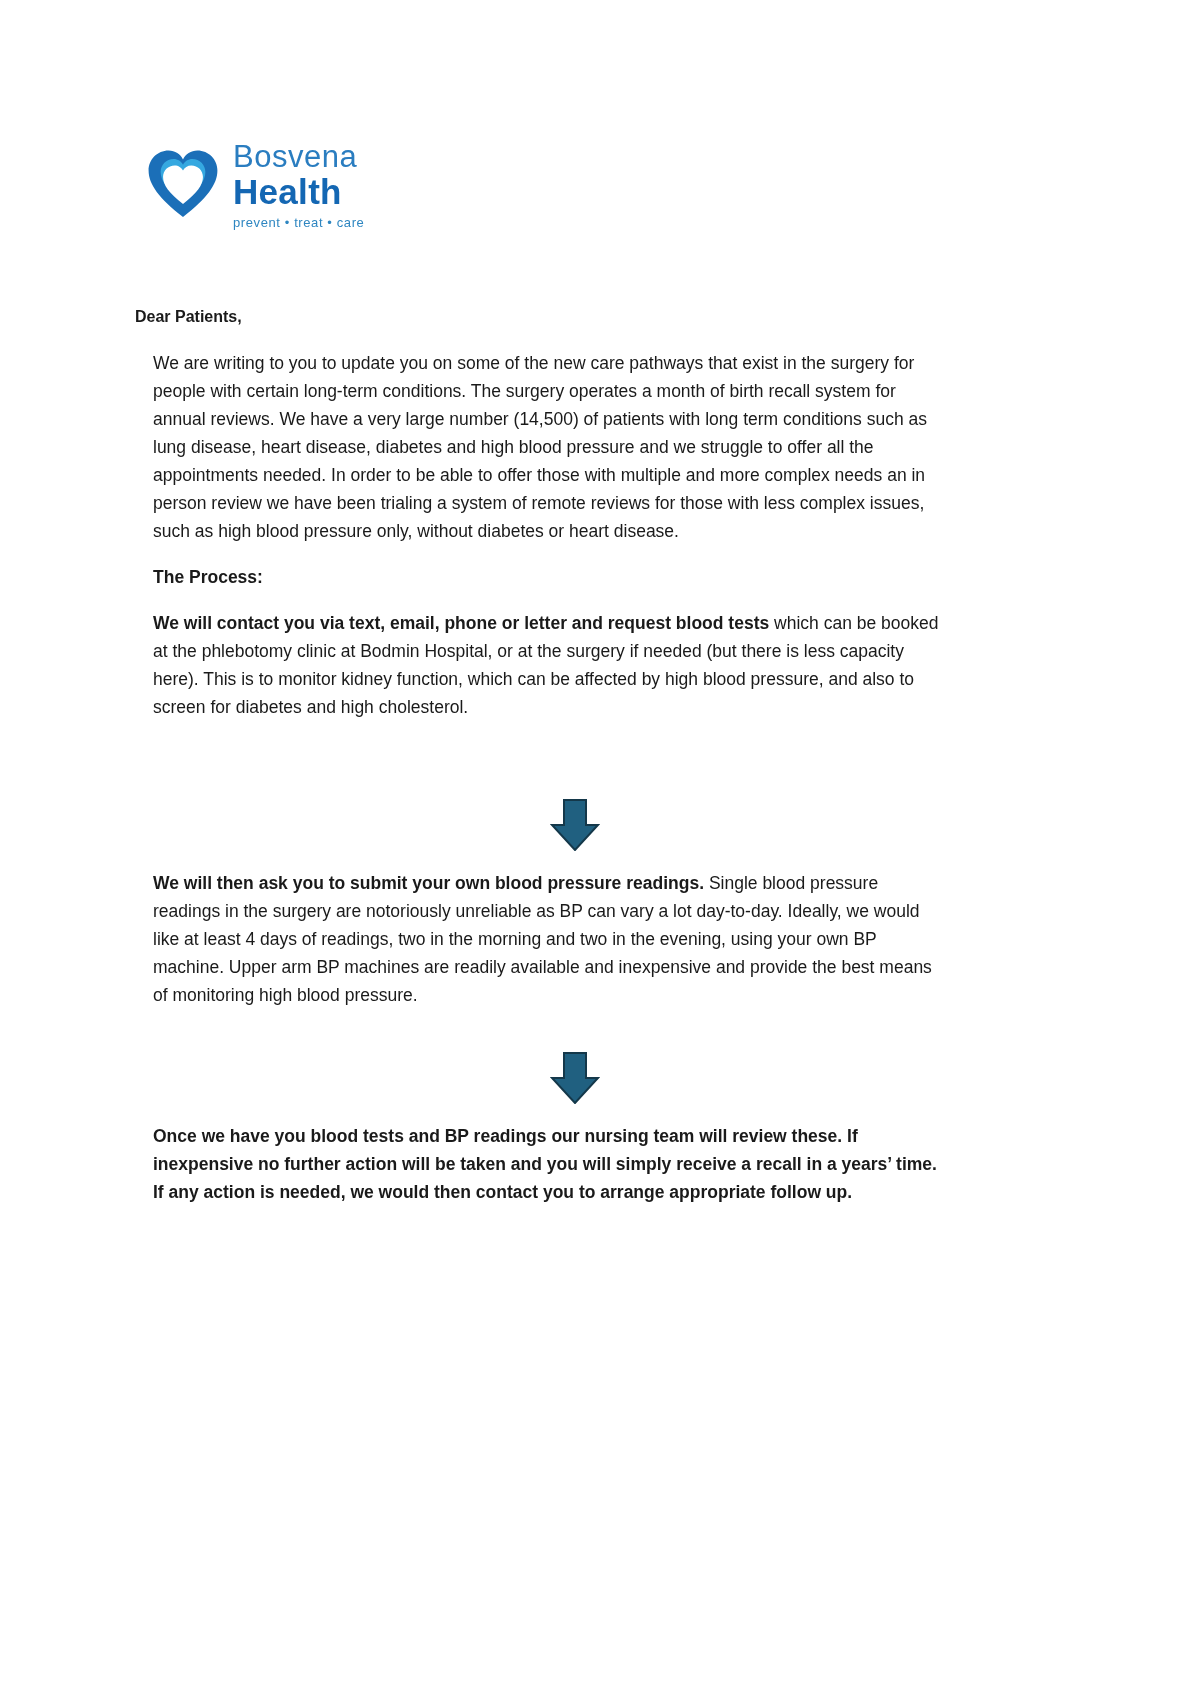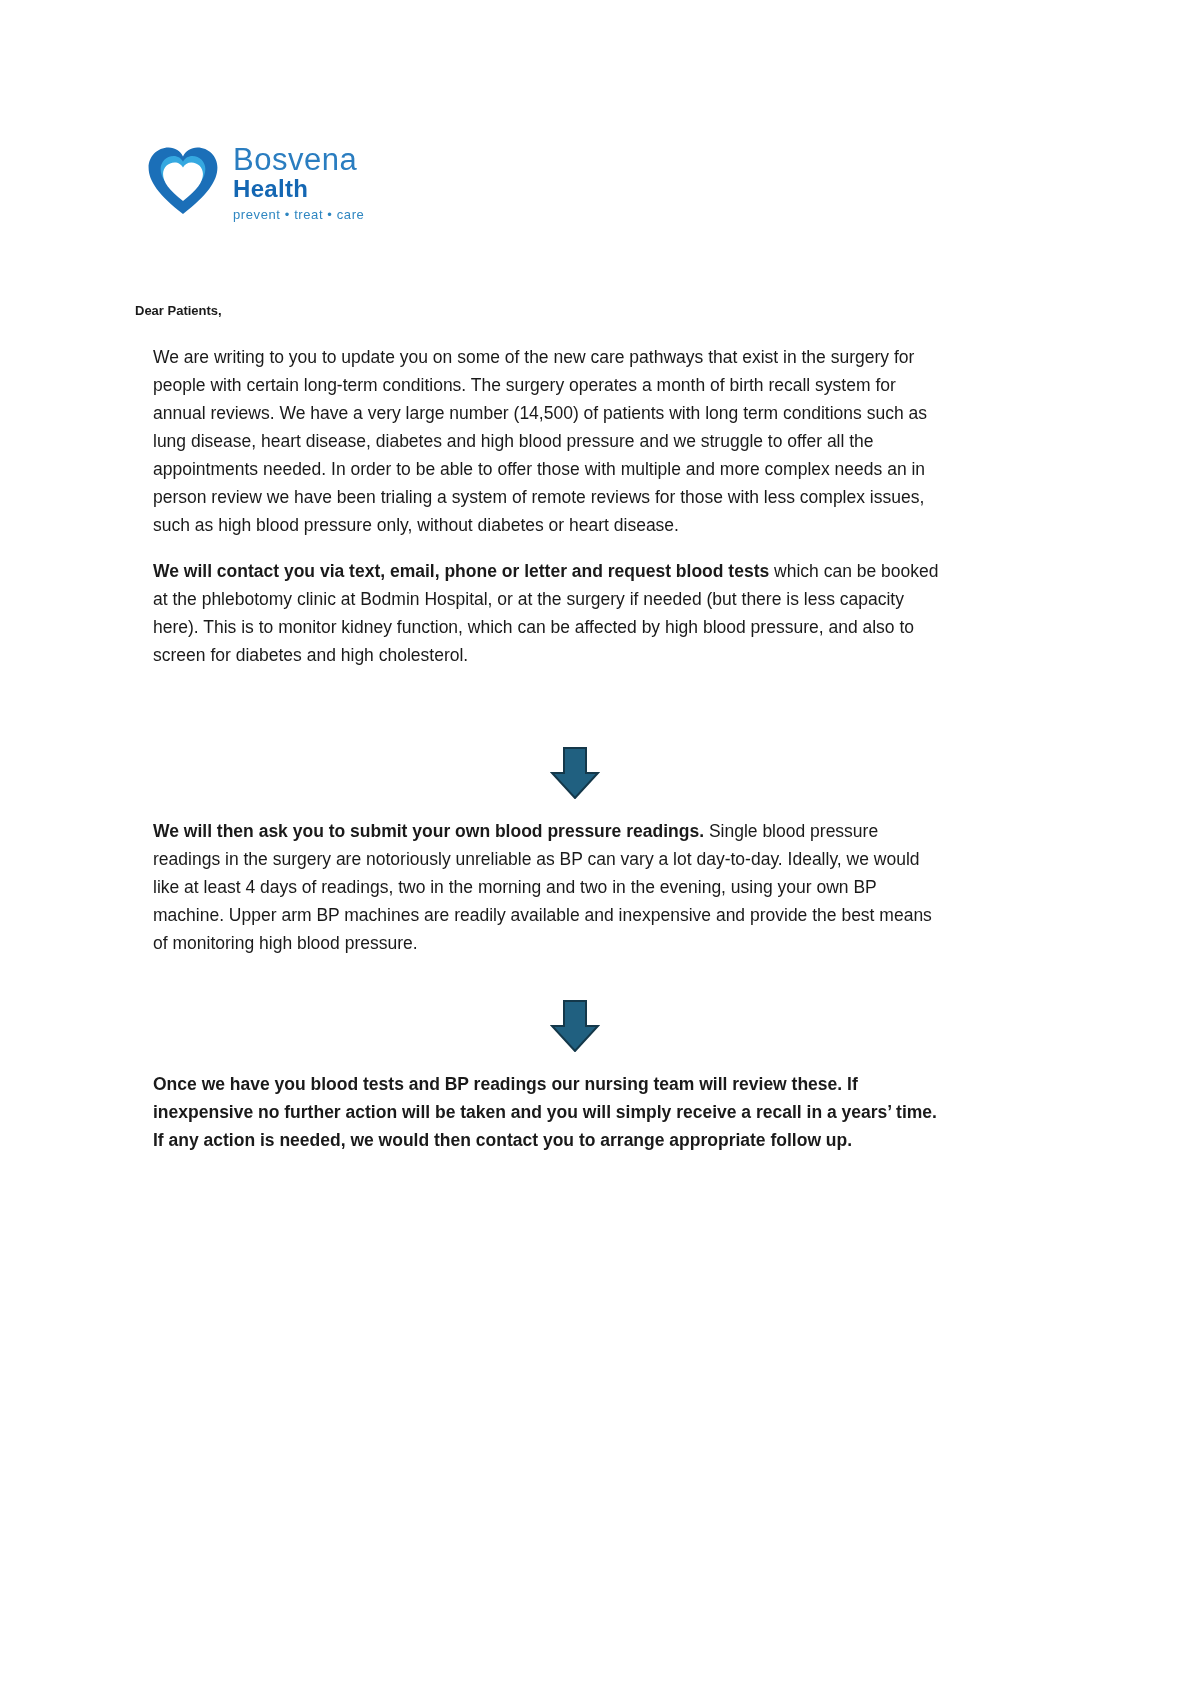--- a/index.html
+++ b/index.html
@@ -17,27 +17,27 @@
   
   .logo {
     display: flex;
     align-items: center;
     padding-top: 141px;
     margin-left: 8px;
   }
   .logo-heart { width: 80px; height: 82px; flex: 0 0 auto; }
   .logo-text { margin-left: 10px; line-height: 1; }
   .logo-name1 { font-size: 31px; font-weight: 400; letter-spacing: 0.5px; }
-  .logo-name2 { font-size: 24px; font-weight: 700; margin-top: 2px; letter-spacing: 0.3px; }
+  .logo-name2 { font-size: 35px; font-weight: 700; margin-top: 2px; letter-spacing: 0.3px; }
   .logo-tagline { font-size: 13px; margin-top: 7px; letter-spacing: 0.6px; }
   
   .salutation {
     margin-top: 74px;
     font-weight: 700;
-    font-size: 13px;
+    font-size: 16px;
     line-height: 28px;
   }
   p.body-par {
     margin: 18px;
     font-size: 17.5px;
     line-height: 28px;
     max-width: 832px;
   }
   .par-intro     { margin-top: 62px; }
   .par-capacity  { margin-top: 10px; }
@@ -77,20 +77,21 @@
       <div class="logo-name2" style="color: rgb(20, 103, 179);">Health</div>
       <div class="logo-tagline" style="color: rgb(46, 134, 193);">prevent • treat • care</div>
     </div>
   </div>
 
   <div class="salutation">Dear Patients,</div>
 
   <p class="body-par par-intro">We are writing to you to update you on some of the new care pathways that exist in the surgery for people with certain long-term conditions. The surgery operates a month of birth recall system for annual reviews. We have a very large number (14,500) of patients with long term conditions such as lung disease, heart disease, diabetes and high blood pressure and we struggle to offer all the appointments needed. In order to be able to offer those with multiple and more complex needs an in person review we have been trialing a system of remote reviews for those with less complex issues, such as high blood pressure only, without diabetes or heart disease.</p>
 
 
+  <p class="body-par process-head">The Process:</p>
 
   <p class="body-par par-step1"><span class="lead-bold">We will contact you via text, email, phone or letter and request blood tests</span><span> which can be booked at the phlebotomy clinic at Bodmin Hospital, or at the surgery if needed (but there is less capacity here). This is to monitor kidney function, which can be affected by high blood pressure, and also to screen for diabetes and high cholesterol.</span></p>
 
   <div class="arrow-row arrow-gap-1">
     <svg width="50" height="52" viewBox="0 0 50 52" aria-hidden="true">
       <path d="M14 1 L36 1 L36 26 L48 26 L25 51 L2 26 L14 26 Z" stroke-width="2" fill="#206080" stroke="#14384a"></path>
     </svg>
   </div>
 
   <p class="body-par par-step2 after-arrow-1"><span class="lead-bold">We will then ask you to submit your own blood pressure readings.</span><span> Single blood pressure readings in the surgery are notoriously unreliable as BP can vary a lot day-to-day. Ideally, we would like at least 4 days of readings, two in the morning and two in the evening, using your own BP machine. Upper arm BP machines are readily available and inexpensive and provide the best means of monitoring high blood pressure.</span></p>

